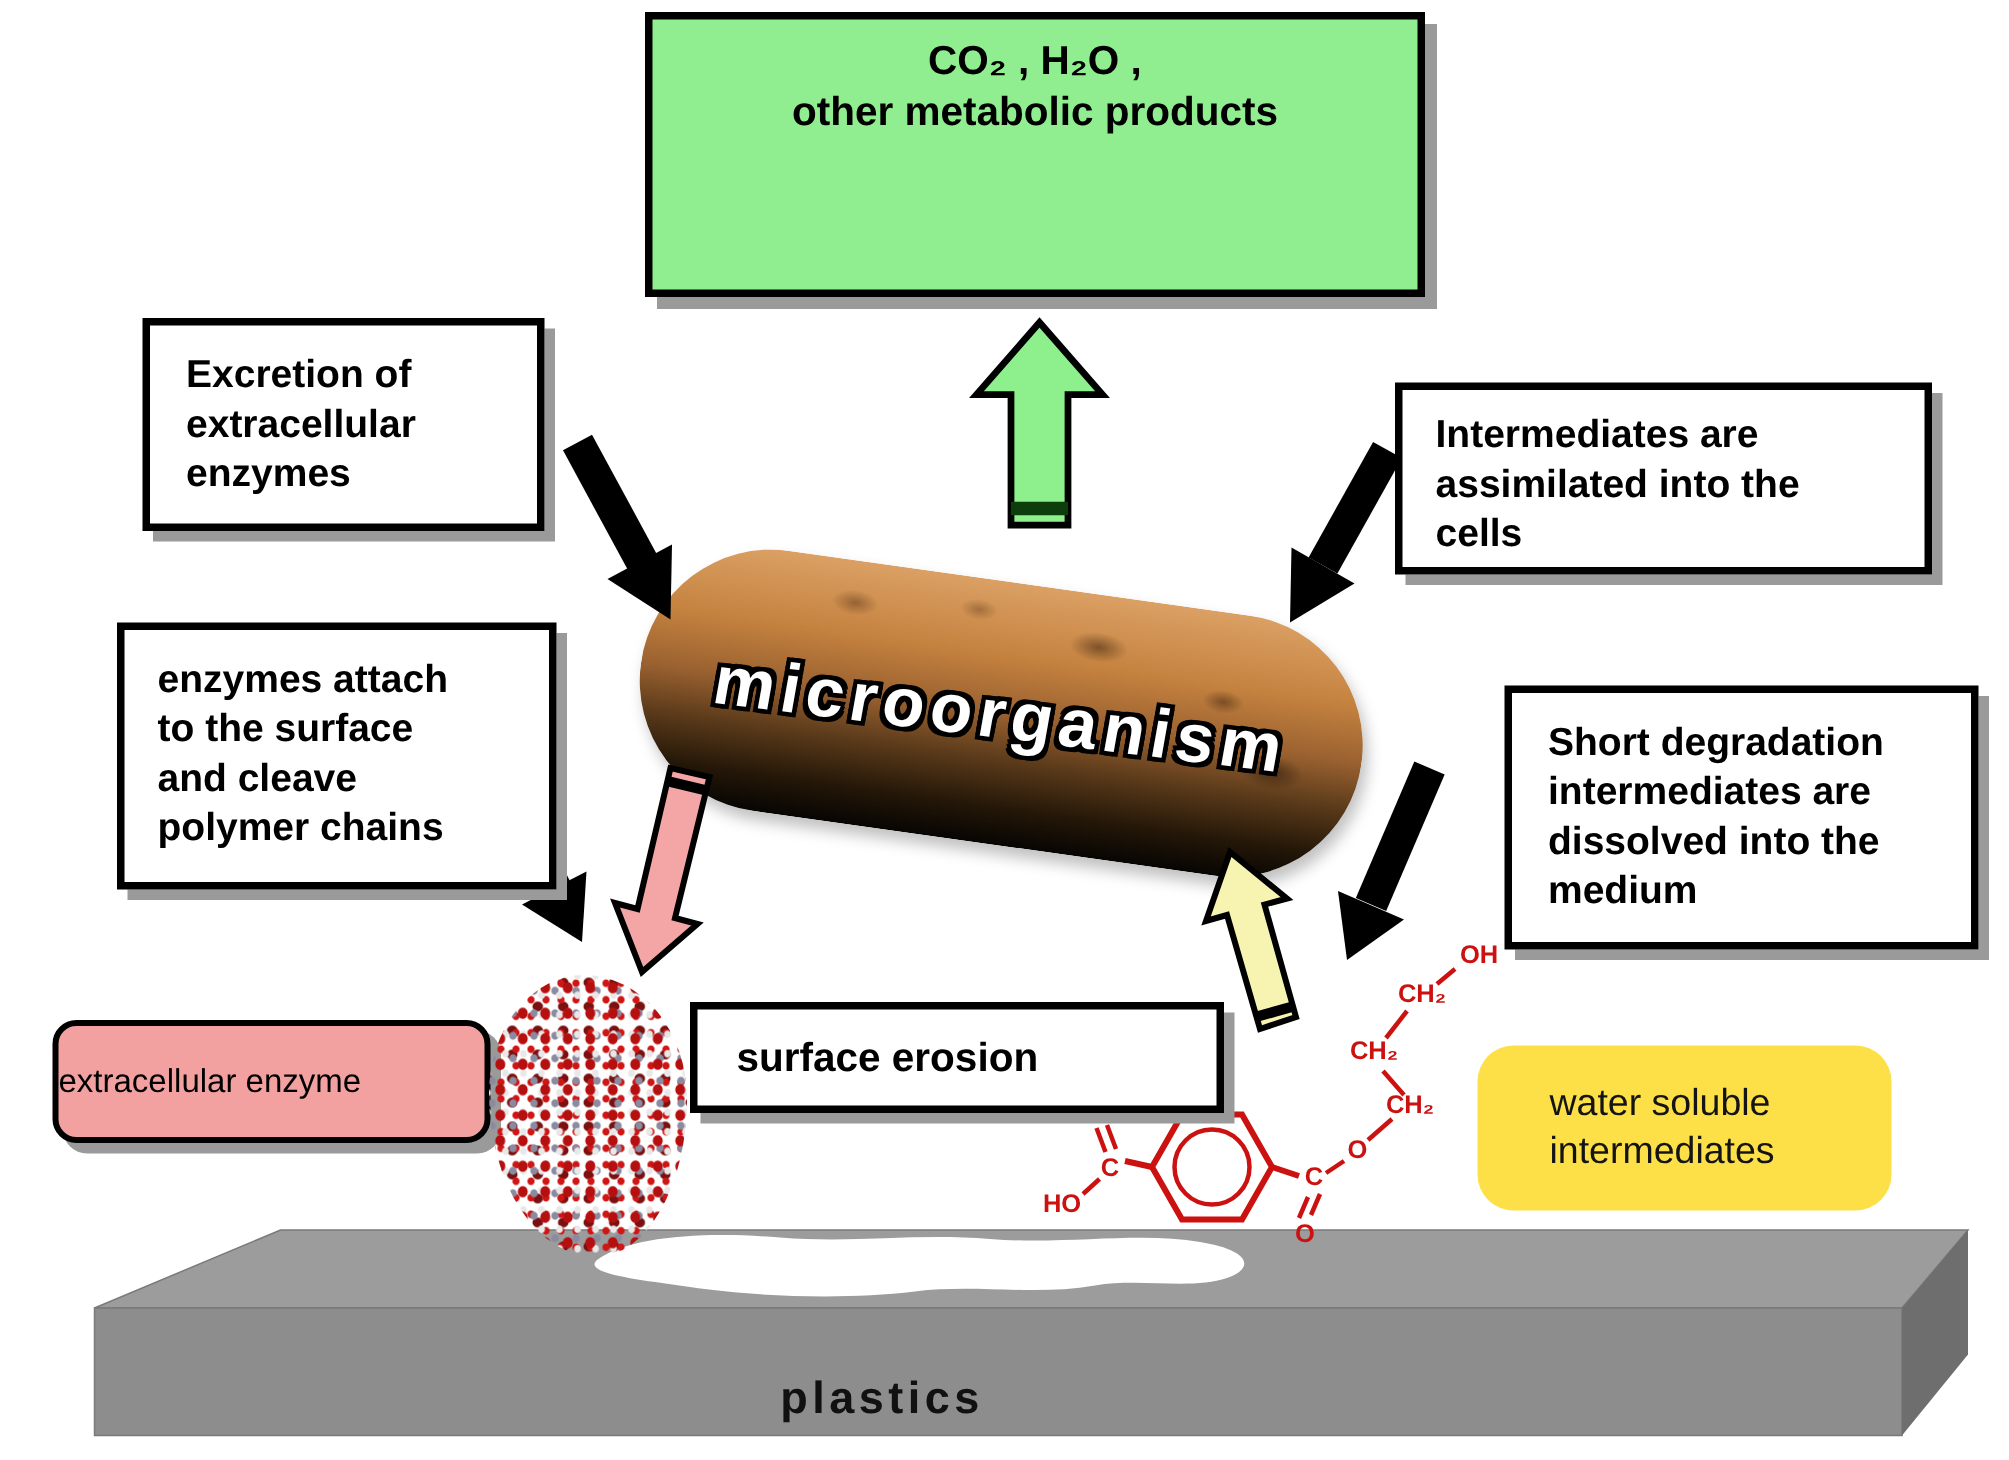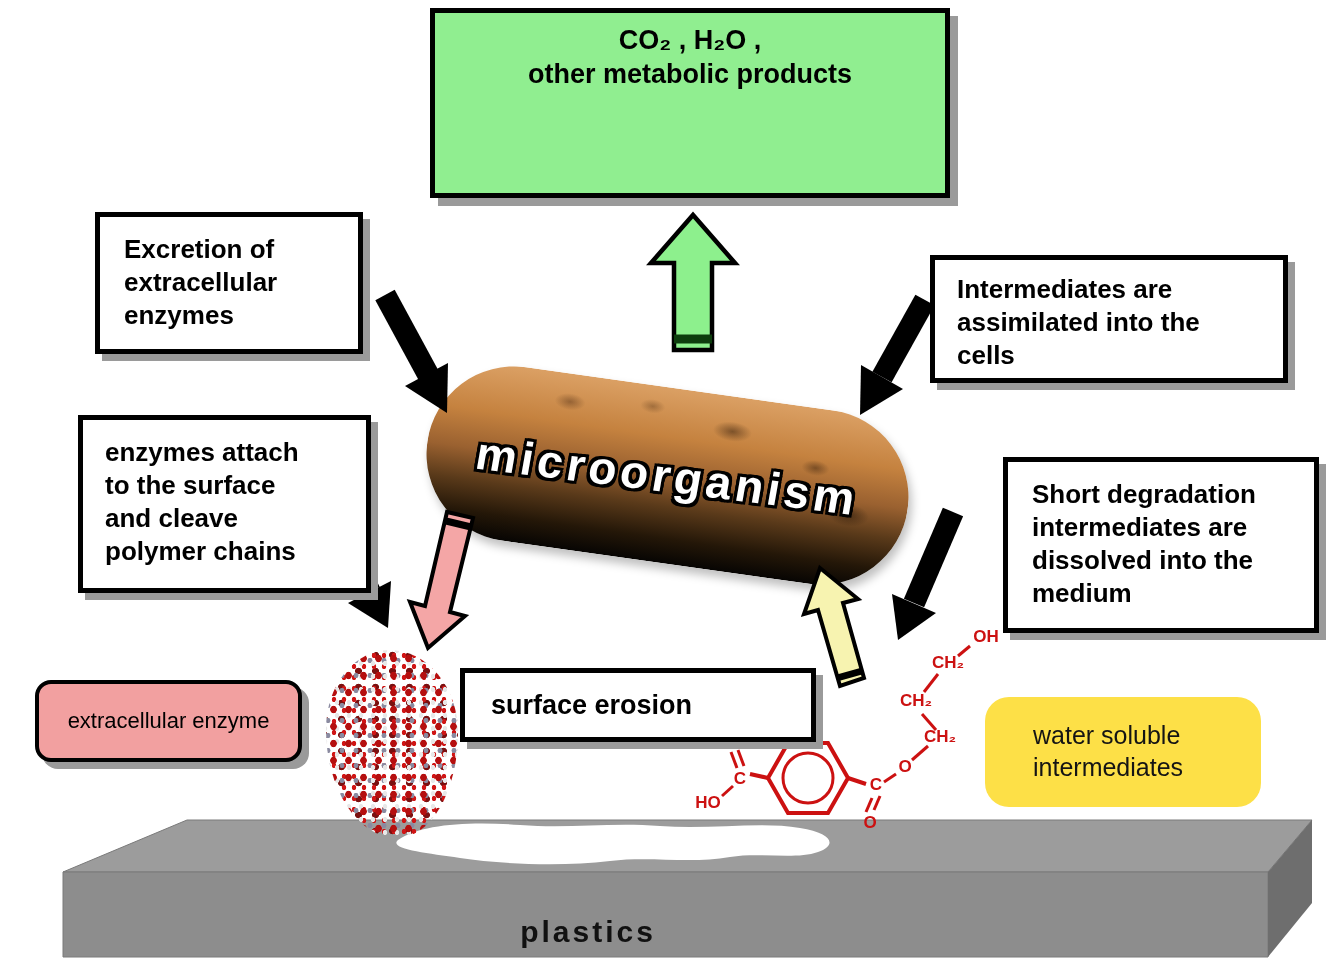--- a/index.html
+++ b/index.html
@@ -37,22 +37,22 @@
     display:flex;
   }
   .tbox .lbl{white-space:pre-line;}
   .box-products{left:430px;top:8px;width:520px;height:190px;background:#90ee90;
     justify-content:center;padding-top:10px;text-align:center;font-size:27px;box-shadow:8px 8px 0 #9a9a9a;}
   .box-excretion{left:95px;top:212px;width:268px;height:142px;padding:16px 0 0 24px;}
   .box-intermediates{left:930px;top:255px;width:358px;height:128px;padding:13px 0 0 22px;}
   .box-enzymes-attach{left:30px;top:415px;width:293px;height:178px;padding:16px 0 0 22px;margin-left:48px;}
   .box-short-degradation{left:1003px;top:457px;width:316px;height:176px;padding:16px 0 0 24px;}
   .box-surface-erosion{left:460px;top:668px;width:356px;height:74px;align-items:center;padding-left:26px;font-size:27px;}
-  .box-extracellular{left:35px;top:680px;width:267px;height:82px;background:#f2a0a0;border-width:4px;
-    border-radius:16px;align-items:center;justify-content:center;font-weight:normal;font-size:22px;}
+  .box-extracellular{left:35px;top:680px;width:292px;height:82px;background:#f2a0a0;border-width:4px;
+    border-radius:16px;align-items:center;justify-content:flex-start;font-weight:normal;font-size:22px;}
   .box-water-soluble{left:985px;top:697px;width:276px;height:110px;background:#fde047;border:none;
     box-shadow:none;border-radius:24px;align-items:center;padding-left:48px;font-weight:normal;
     font-size:25px;color:#141414;}
 
   
   .enzyme-cluster{
     position:absolute;left:326px;top:650px;width:132px;height:188px;
     border-radius:48% 52% 46% 54% / 42% 44% 56% 58%;
     background-image:
       radial-gradient(#b50f0f 28%, transparent 34%),

